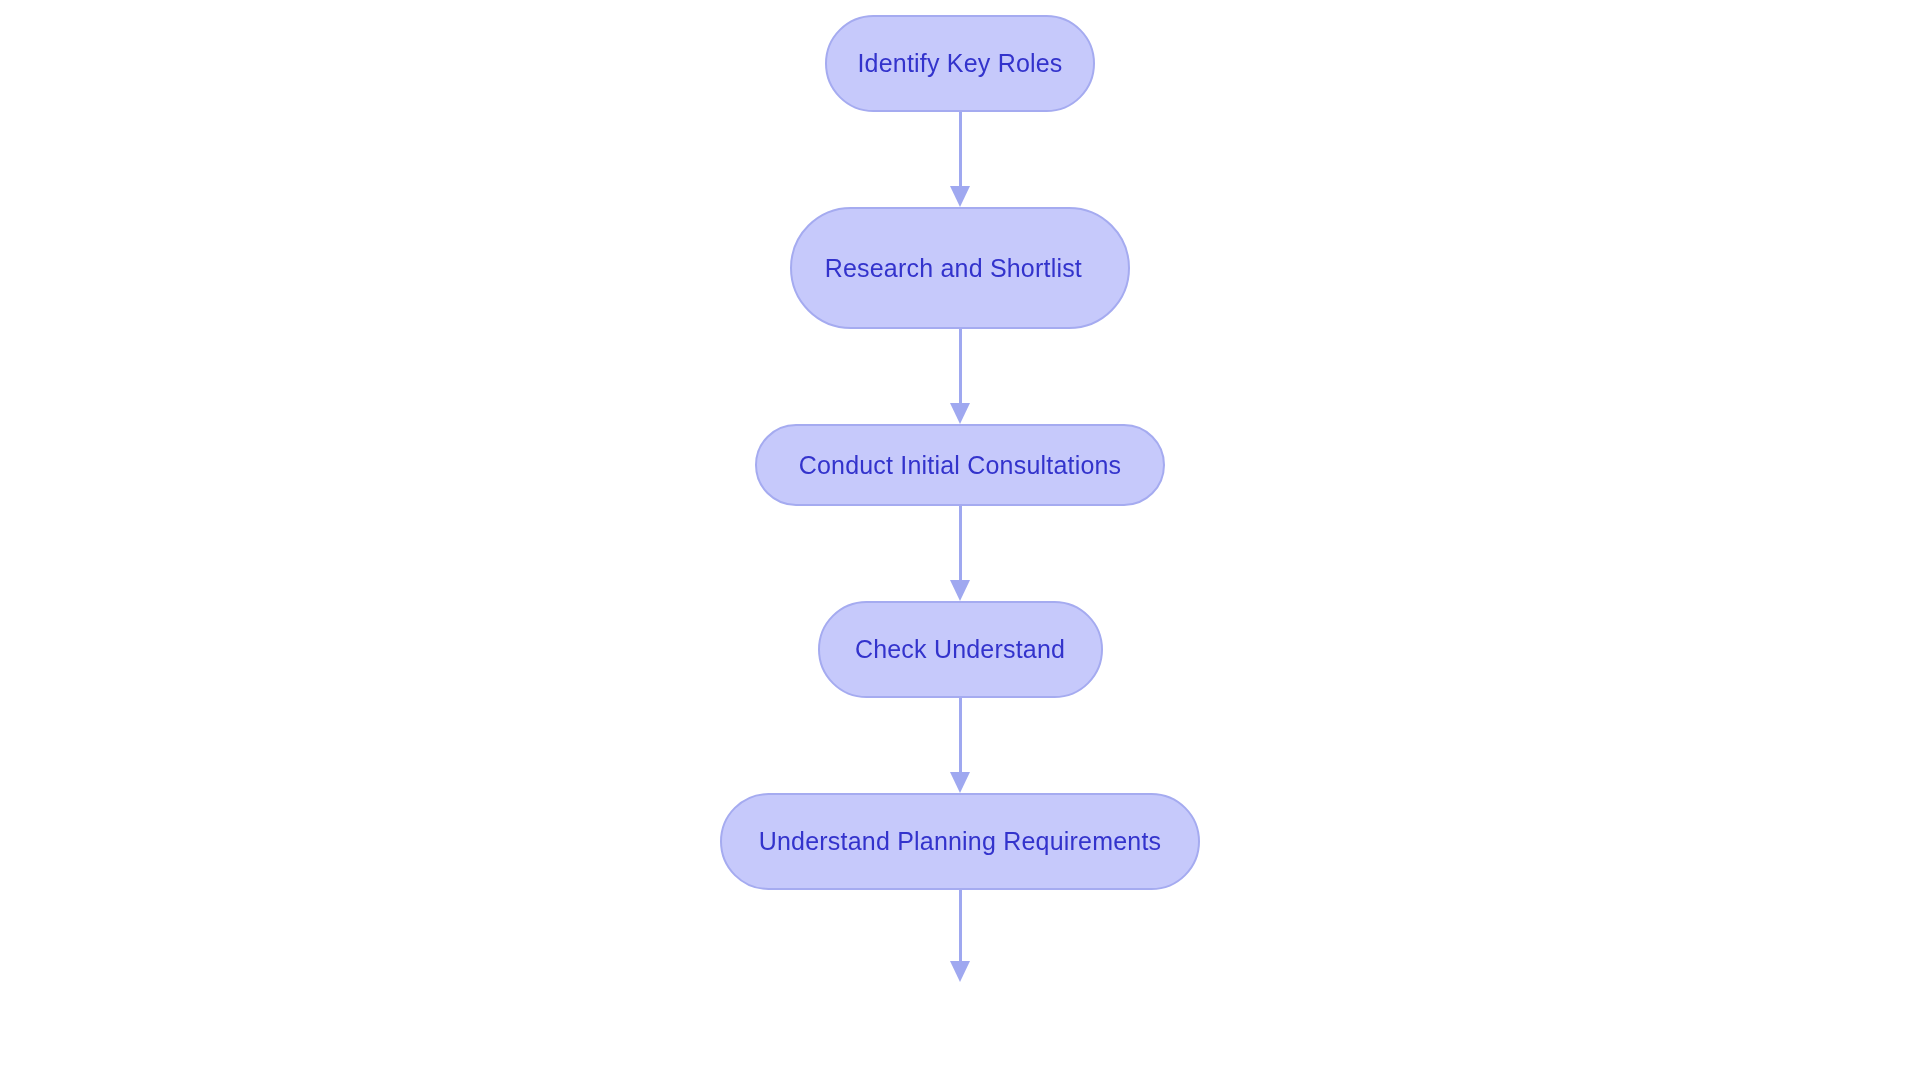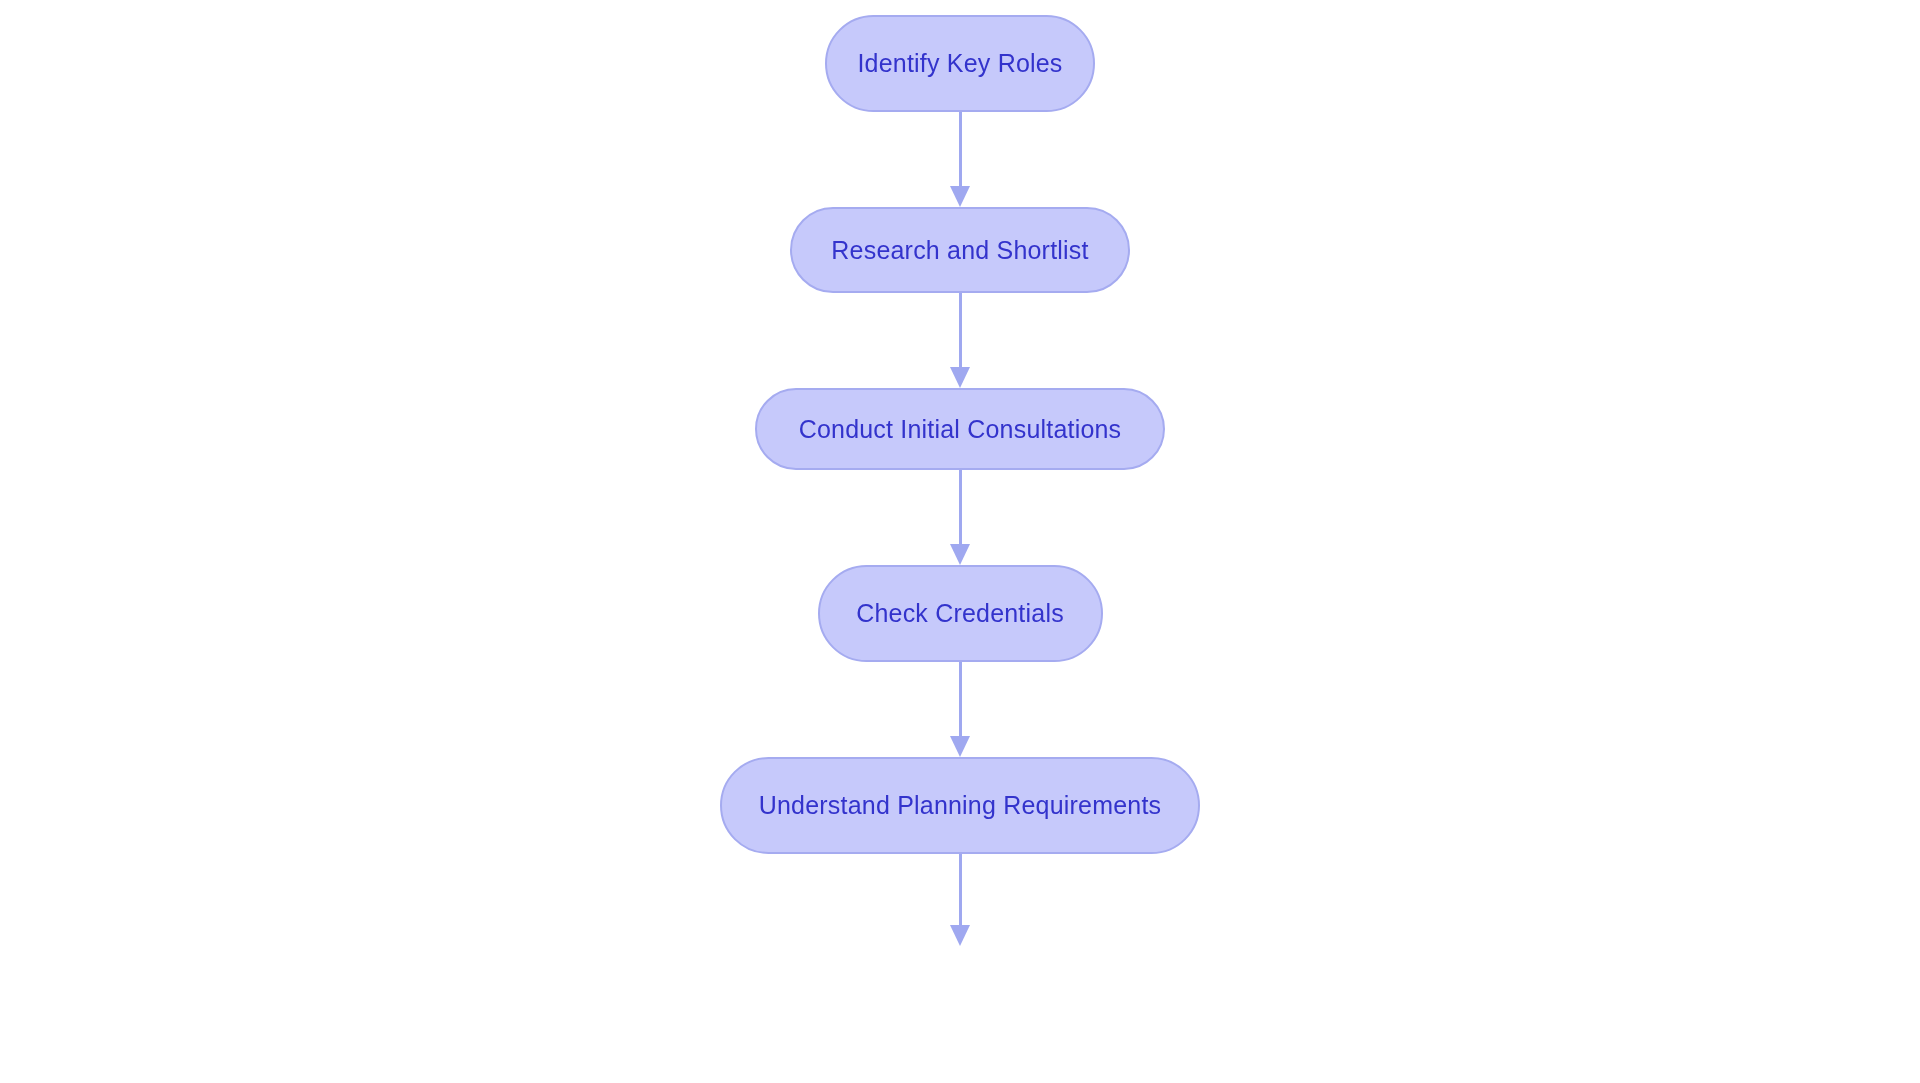--- a/index.html
+++ b/index.html
@@ -88,40 +88,40 @@
 
     <div class="flow-node" style="width:270px;height:97px;margin-top:15px;">
       <span class="flow-node-label">Identify Key Roles</span>
     </div>
 
     <div class="flow-connector" style="height:95px;">
       <div class="conn-line"></div>
       <div class="conn-head"></div>
     </div>
 
-    <div class="flow-node" style="width:340px;height:86px;">
+    <div class="flow-node" style="width:340px;height:122px;justify-content:flex-end;">
       <span class="flow-node-label">Research and Shortlist</span>
     </div>
 
     <div class="flow-connector" style="height:95px;">
       <div class="conn-line"></div>
       <div class="conn-head"></div>
     </div>
 
     <div class="flow-node" style="width:410px;height:82px;">
       <span class="flow-node-label">Conduct Initial Consultations</span>
     </div>
 
     <div class="flow-connector" style="height:95px;">
       <div class="conn-line"></div>
       <div class="conn-head"></div>
     </div>
 
     <div class="flow-node" style="width:285px;height:97px;">
-      <span class="flow-node-label">Check Credentials</span>
+      <span class="flow-node-label">Check Understand</span>
     </div>
 
     <div class="flow-connector" style="height:95px;">
       <div class="conn-line"></div>
       <div class="conn-head"></div>
     </div>
 
     <div class="flow-node" style="width:480px;height:97px;">
       <span class="flow-node-label">Understand Planning Requirements</span>
     </div>

